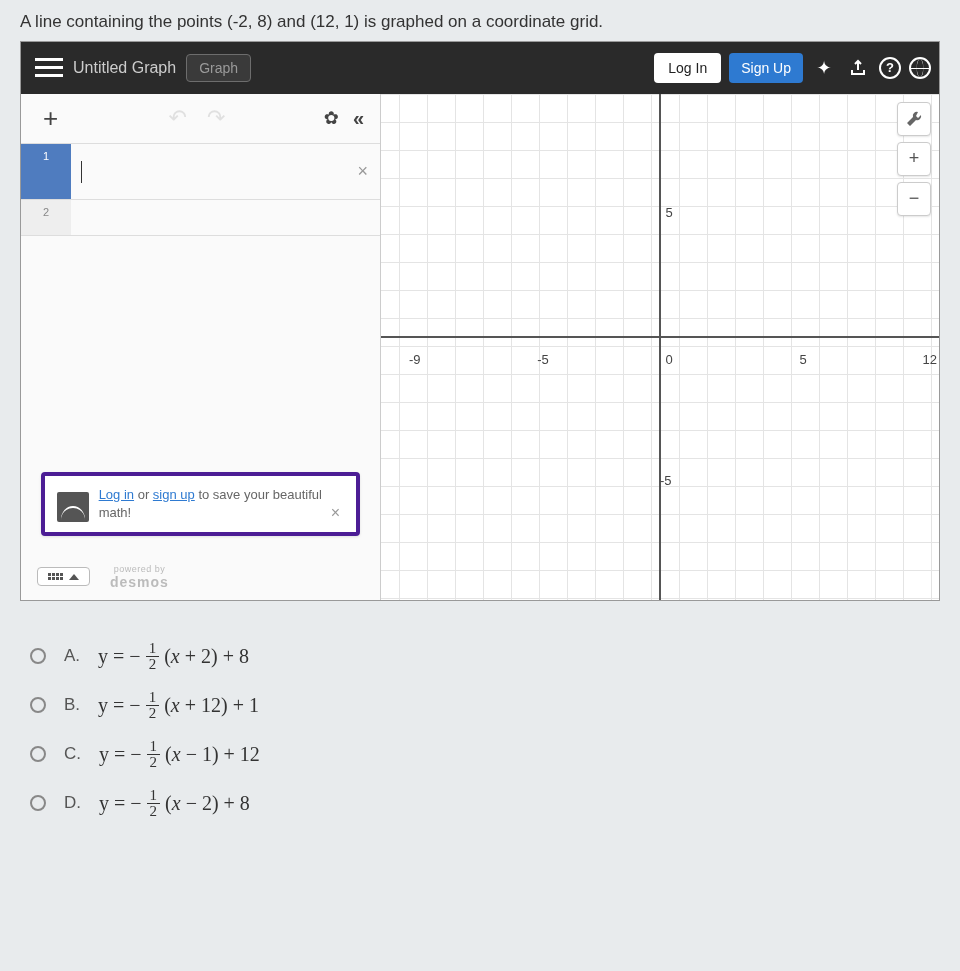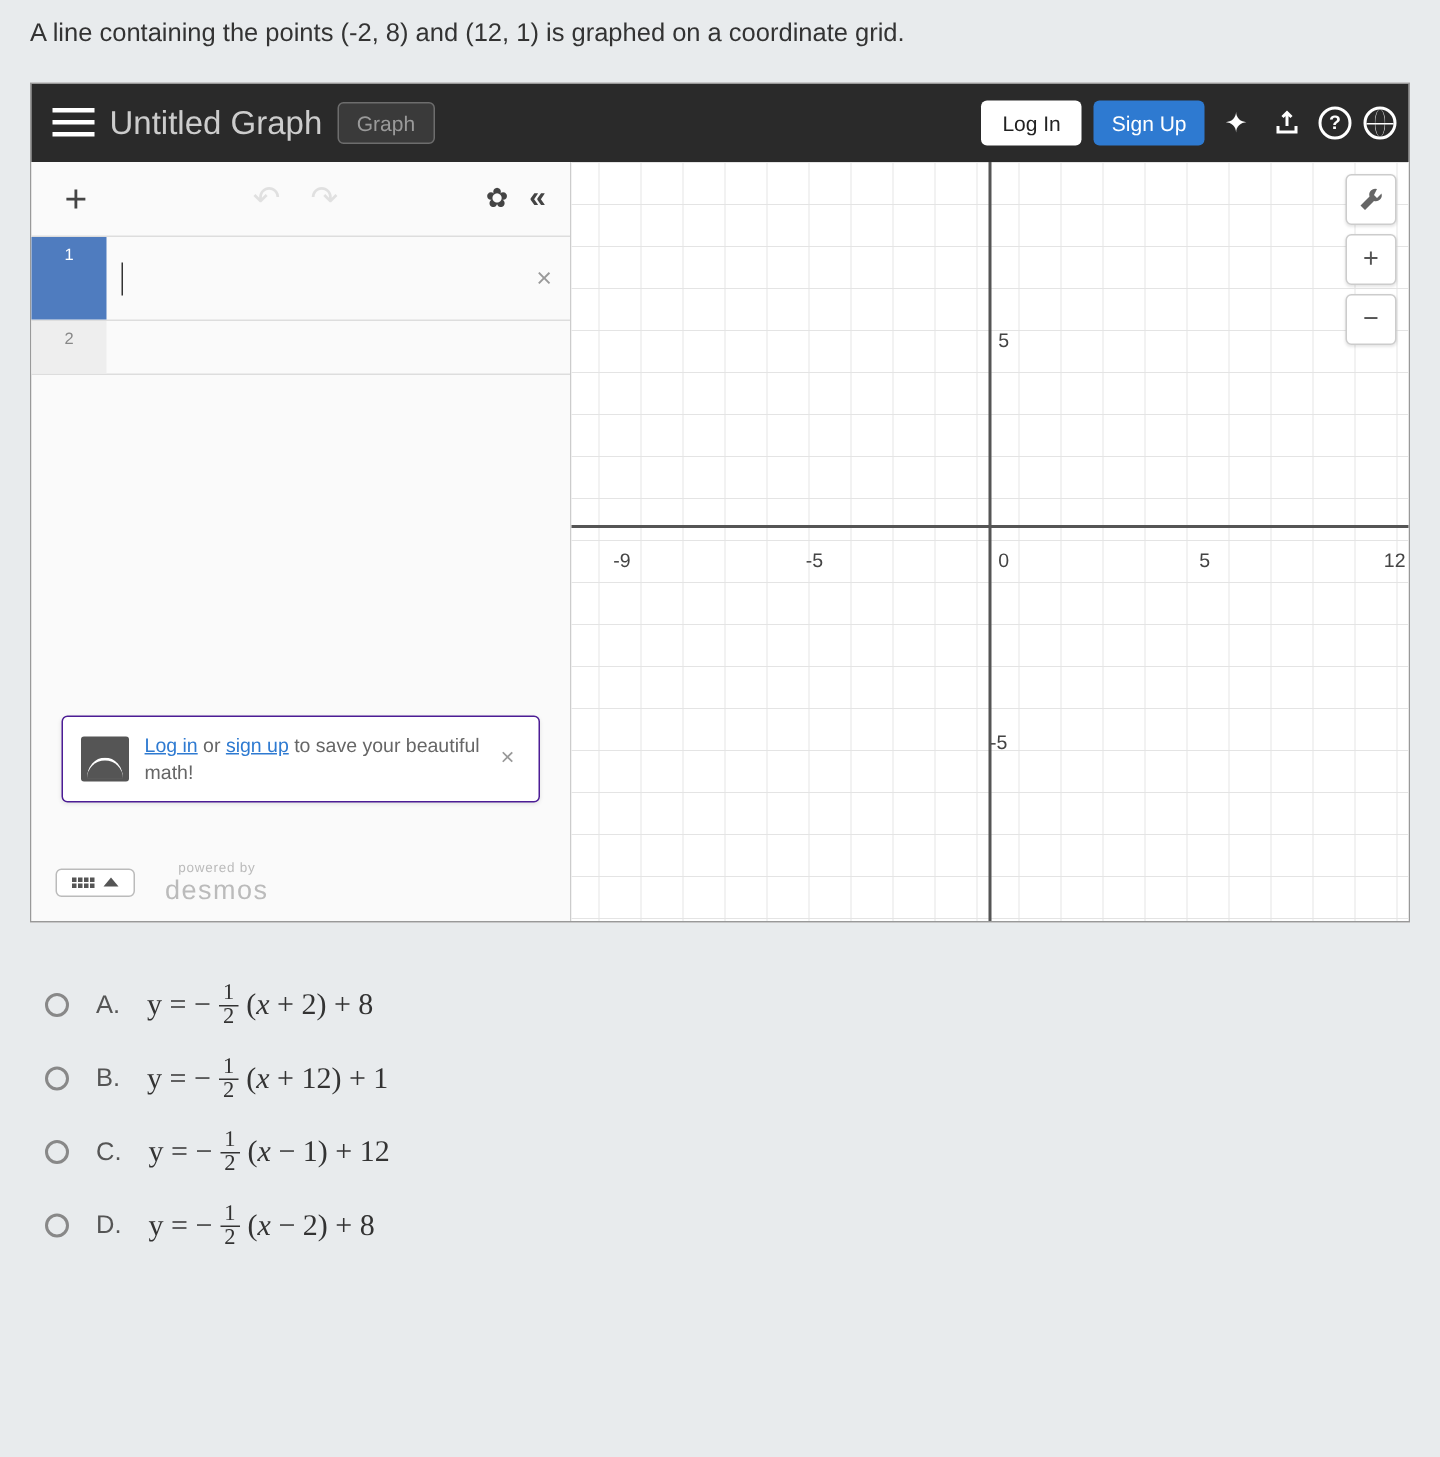--- a/index.html
+++ b/index.html
@@ -4,21 +4,21 @@
 <style>
 * { box-sizing: border-box; margin: 0; padding: 0; }
 body {
   font-family: Arial, Helvetica, sans-serif;
   background: #e8ebed;
   width: 960px;
   height: 971px;
   overflow: hidden;
 }
 .question {
-  padding: 8px 20px 18px 20px;
+  padding: 8px 20px 4px 20px;
   color: #333;
   font-size: 17px;
   line-height: 1.7;
 }
 .desmos-wrap {
   margin: 0 20px 10px 20px;
   border: 1px solid #999;
   position: relative;
   background: #fff;
   height: 560px;
@@ -26,21 +26,21 @@
 .topbar {
   background: #2a2a2a;
   height: 52px;
   display: flex;
   align-items: center;
   padding: 0 8px;
   color: #fff;
 }
 .hamburger { width: 28px; height: 28px; display: flex; flex-direction: column; justify-content: center; gap: 5px; margin: 0 10px 0 6px; }
 .hamburger span { display: block; height: 3px; background: #fff; }
-.title { font-size: 22px; color: #ccc; margin-right: 10px; }
+.title { font-size: 16px; color: #ccc; margin-right: 10px; }
 .save-btn {
   border: 1px solid #6d6d6d; background: #3a3a3a; color: #9a9a9a;
   padding: 5px 12px; border-radius: 4px; font-size: 14px;
 }
 .topbar-right { margin-left: auto; display: flex; align-items: center; gap: 8px; }
 .login-btn {
   background: #fff; color: #222; border: none; padding: 7px 14px;
   border-radius: 4px; font-size: 14px; font-weight: 500;
 }
 .signup-btn {
@@ -84,23 +84,23 @@
   width: 50px; align-self: stretch; display:flex; align-items:flex-start;
   justify-content:center; padding-top:6px; font-size: 11px;
 }
 .expr-num.active { background: #4f7cbf; color: #fff; }
 .expr-num.inactive { background: #eee; color:#888;}
 .expr-body { flex: 1; padding: 0 10px; font-size: 18px; color:#888; position:relative;}
 .cursor { display:inline-block; width:1px; height:22px; background:#333; vertical-align:middle; animation: blink 1s step-end infinite;}
 @keyframes blink { 50% { opacity: 0; } }
 .expr-close { padding: 0 12px; font-size: 18px; color:#999;}
 .save-prompt {
-  position: absolute; bottom: 79px; left: 20px; right: 20px;
-  background: #fff; border: 1px solid #4c1d95; border-radius: 4px;
-  padding: 10px 12px; display: flex; align-items: center;
+  position: absolute; bottom: 64px; left: 20px; right: 20px;
+  background: #fff; border: 4px solid #4c1d95; border-radius: 4px;
+  padding: 10px 12px; display: flex; align-items: flex-end;
   box-shadow: 0 1px 3px rgba(0,0,0,0.1);
 }
 .prompt-icon {
   width: 36px; height: 30px; background: #555;
   margin-right: 10px; position: relative; border-radius: 2px;
 }
 .prompt-icon::after {
   content:""; position:absolute; left:4px; right:4px; top:14px; height:12px;
   border-top: 2px solid #fff; border-radius: 50% 50% 0 0 / 100% 100% 0 0;
   border-left:none; border-right:none; border-bottom:none;
@@ -115,21 +115,21 @@
 .keypad-btn {
   border: 1px solid #bbb; background:#fff; border-radius: 4px;
   padding: 5px 10px; display:flex; align-items:center; gap:6px;
 }
 .keypad-icon { display:inline-flex; flex-direction:column; gap:1px;}
 .keypad-icon span { display:flex; gap:1px;}
 .keypad-icon i { width:3px; height:3px; background:#555; display:block;}
 .caret-up { width:0; height:0; border-left:5px solid transparent; border-right:5px solid transparent; border-bottom:6px solid #555;}
 .powered { margin-left: 20px; color:#bbb; text-align:center;}
 .powered .small { font-size: 9px; letter-spacing: 0.5px;}
-.powered .brand { font-size: 18px; letter-spacing: 1px; font-weight: 400;}
+.powered .brand { font-size: 14px; letter-spacing: 1px; font-weight: 700;}
 .graph-area {
   flex: 1; position: relative; background: #fff;
   background-image:
     linear-gradient(#e4e4e4 1px, transparent 1px),
     linear-gradient(90deg, #e4e4e4 1px, transparent 1px);
   background-size: 28px 28px;
   background-position: -10px 0;
 }
 .axis-x { position:absolute; left:0; right:0; top: 50%; height:2px; background:#555; transform: translateY(-11px);}
 .axis-y { position:absolute; top:0; bottom:0; left: 50%; width:2px; background:#555; transform: translateX(-1px);}

